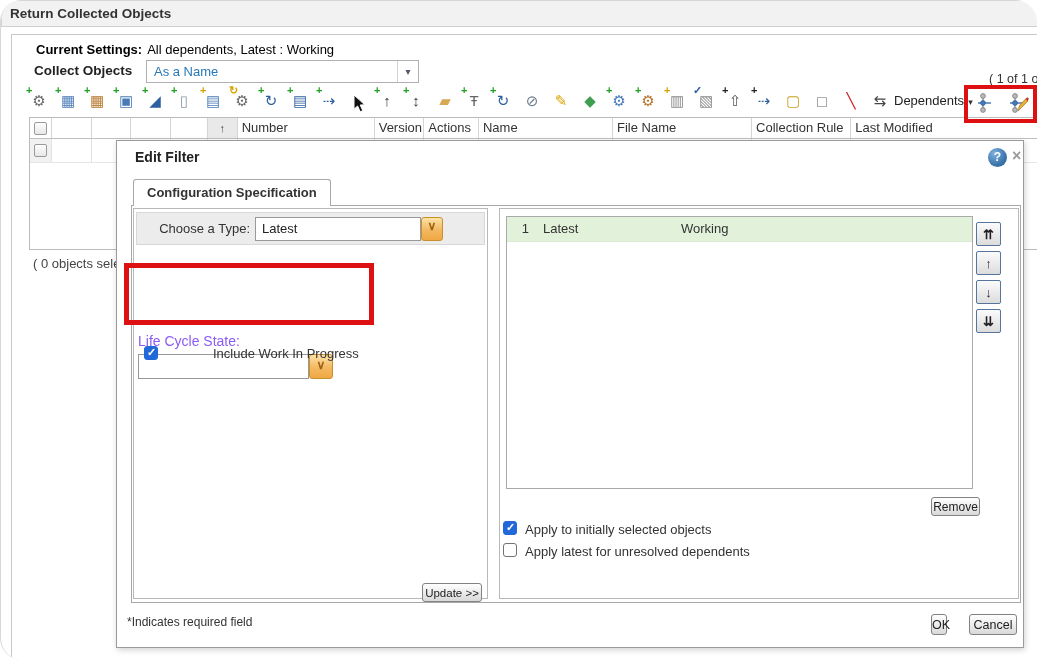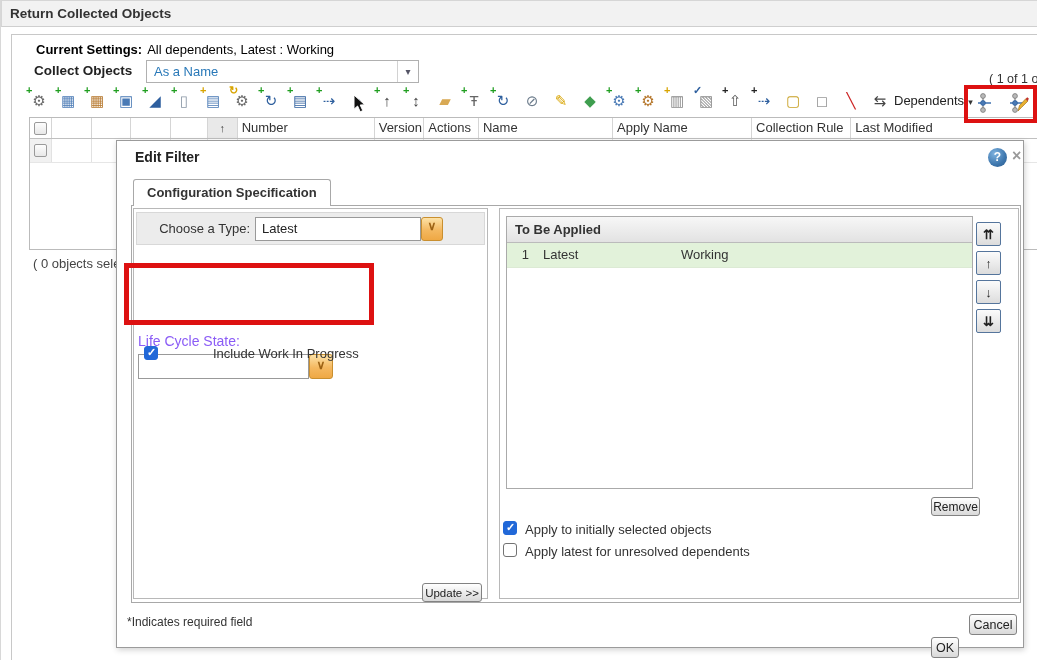--- a/index.html
+++ b/index.html
@@ -1,18 +1,18 @@
 <!DOCTYPE html>
 <html style="--annotation: #dd1111; --chk-blue: #2168d8; --row-green: #e2f2da; --link-blue: #2878b8;"><head>
 <meta charset="utf-8">
 <style>
 *{margin:0;padding:0;box-sizing:border-box;}
 body{font-family:"Liberation Sans",sans-serif;background:#fff;}
 .screen{position:relative;width:1037px;height:660px;overflow:hidden;background:#fff;
-  font-family:"Liberation Sans",sans-serif;font-size:13px;color:#222;border-left:1px solid #d8d8d8;}
+  font-family:"Liberation Sans",sans-serif;font-size:13px;color:#222;border-left:1px solid #d8d8d8;border-radius:22px;}
 .b{font-weight:bold;}
 
 
 .top-bar{position:absolute;left:0;top:0;width:1037px;height:27px;background:#f2f2f2;
   border:1px solid #d6d6d6;border-bottom:1px solid #cfcfcf;}
 .win-title{position:absolute;left:8px;top:5px;font-weight:bold;font-size:13.5px;color:#333;}
 
 
 .main-panel{position:absolute;left:10px;top:34px;width:1040px;height:640px;background:#fff;
   border:1px solid #c8c8c8;}
@@ -116,21 +116,21 @@
   border:1px solid #55759c;border-radius:2px;font-family:inherit;font-size:13px;font-weight:bold;
   color:#222;cursor:pointer;padding:0;}
 .remove-btn{left:431px;top:288px;width:49px;height:19px;}
 .ai-chk{left:3px;top:312px;}
 .ai-label{position:absolute;left:25px;top:313px;font-size:13px;color:#333;}
 .al-chk{left:3px;top:334px;}
 .al-label{position:absolute;left:25px;top:335px;font-size:13px;color:#333;}
 
 
 .req-note{position:absolute;left:10px;top:474px;font-size:12px;color:#333;}
-.ok-btn{left:814px;top:496px;width:28px;height:21px;font-size:12.5px;}
+.ok-btn{left:814px;top:473px;width:16px;height:21px;font-size:12.5px;}
 .cancel-btn{left:852px;top:473px;width:48px;height:21px;font-size:12.5px;}
 
 
 .cursor{position:absolute;left:352px;top:94px;z-index:40;}
 </style>
 </head>
 <body>
 
 <div class="screen">
 
@@ -217,21 +217,21 @@
         </div>
         <div class="gcell" style="width: 40px;"></div>
         <div class="gcell" style="width: 40px;"></div>
         <div class="gcell" style="width: 40px;"></div>
         <div class="gcell" style="width: 37px;"></div>
         <div class="gcell sortcell" style="width: 30px;">↑</div>
         <div class="gcell" style="width: 138px;">Number</div>
         <div class="gcell" style="width: 50px;">Version</div>
         <div class="gcell" style="width: 55px;">Actions</div>
         <div class="gcell" style="width: 135px;">Name</div>
-        <div class="gcell" style="width: 140px;">Apply Name</div>
+        <div class="gcell" style="width: 140px;">File Name</div>
         <div class="gcell" style="width: 100px;">Collection Rule</div>
         <div class="gcell" style="width: 190px;">Last Modified</div>
       </div>
     <div class="grid-row">
         <div class="gcell chkcell" style="width: 22px;">
           <div class="gchk"></div>
         </div>
         <div class="gcell" style="width: 40px;"></div>
         <div class="gcell" style="width: 40px;"></div>
         <div class="gcell" style="width: 40px;"></div>
@@ -273,21 +273,20 @@
       <div class="orange-btn lc-btn"></div>
 
       <div class="chk wip-chk checked"></div>
       <span class="wip-label">Include Work In Progress</span>
 
       <button class="bbtn update-btn">Update &gt;&gt;</button>
     </div>
 
     <div class="right-panel">
       <div class="tba-box">
-        <div class="tba-header">To Be Applied</div>
         <div class="tba-rows">
             <div class="tba-row">
               <div class="tcell idx" style="width: 30px;">1</div>
               <div class="tcell type" style="width: 138px;">Latest</div>
               <div class="tcell details" style="width: 297px;">Working</div>
             </div>
           </div>
       </div>
       <div class="move-btns">
           <button class="mvbtn" style="top: 0px;">⇈</button>

